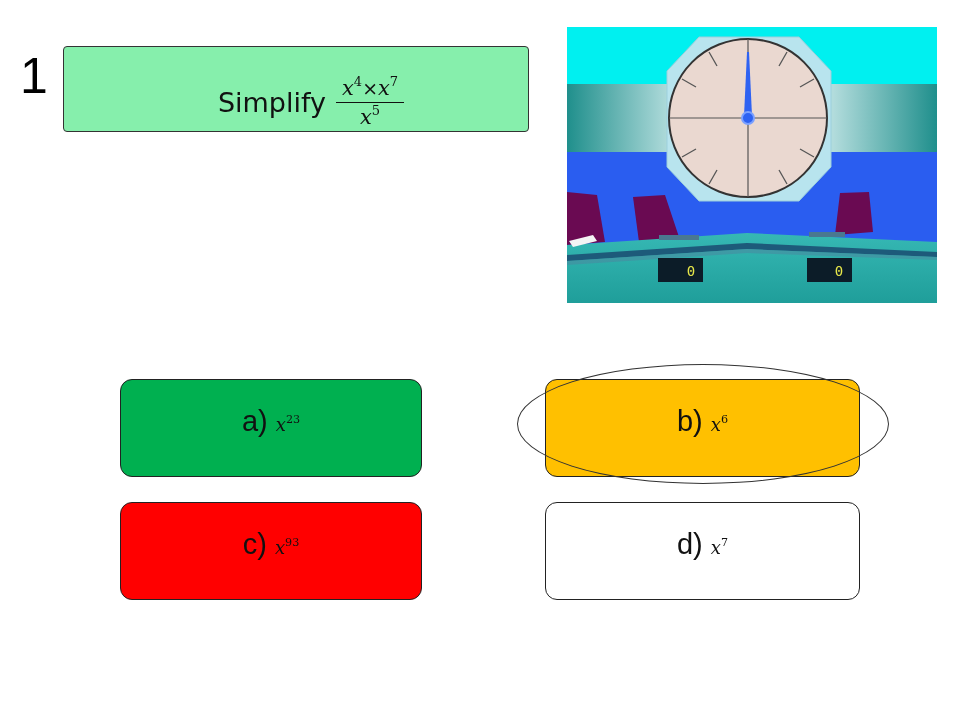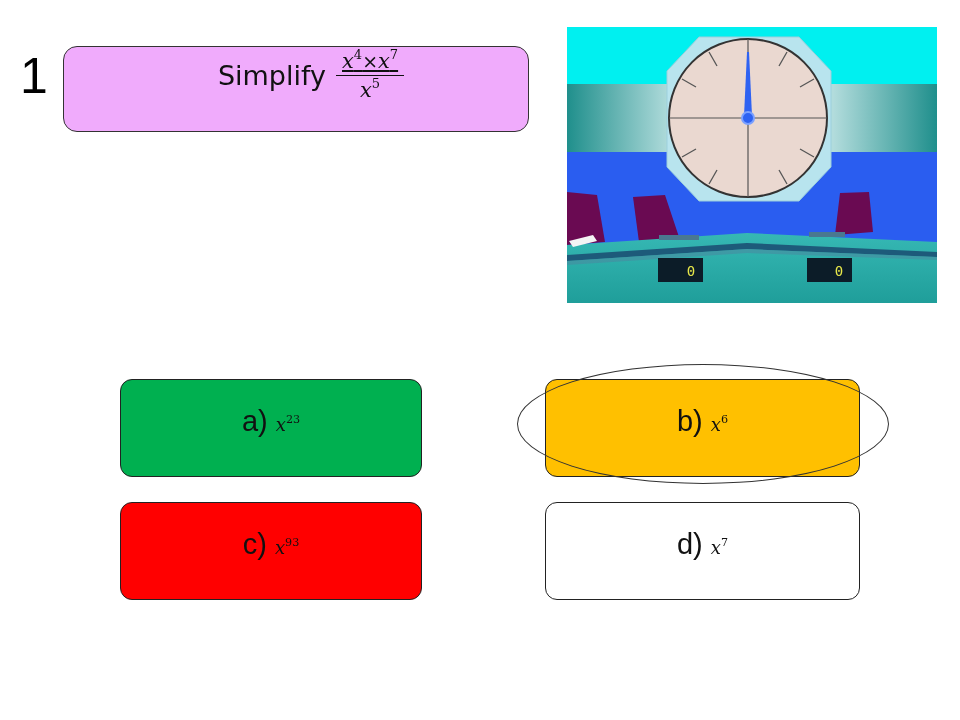--- a/index.html
+++ b/index.html
@@ -6,30 +6,30 @@
     body {
       width: 960px; height: 720px; background: #ffffff; position: relative; overflow: hidden;
       font-family: "Liberation Sans", sans-serif;
     }
     .q-number {
       position: absolute; left: 20px; top: 46px; font-size: 50px; line-height: 60px; color: #000;
       font-family: "Liberation Sans", sans-serif;
     }
     .question-box {
       position: absolute; left: 63px; top: 46px; width: 464px; height: 84px;
-      background: #f0abfc; border: 1px solid #333; border-radius: 14px;
-      display: flex; align-items: flex-start; justify-content: center;
+      background: #86efac; border: 1px solid #333; border-radius: 4px;
+      display: flex; align-items: flex-end; justify-content: center;
     }
     .question-text {
       font-family: "DejaVu Sans", sans-serif; font-size: 27px; color: #111;
       display: flex; align-items: center; gap: 10px; margin-left: 30px;
     }
     .frac { display: inline-flex; flex-direction: column; align-items: center; font-family: "DejaVu Serif", serif; font-style: italic; }
     .frac .num, .frac .den { font-size: 21px; line-height: 28px; padding: 0 6px; }
-    .frac .num { border-bottom: 1.5px solid #111; text-decoration: underline; }
+    .frac .num { border-bottom: 1.5px solid #111; }
     .math { font-family: "DejaVu Serif", serif; font-style: italic; }
     sup { font-size: 0.62em; font-style: normal; vertical-align: 0.7em; line-height: 0; }
     .times { font-style: normal; font-size: 0.9em; }
 
     .scene {
       position: absolute; left: 567px; top: 27px; width: 370px; height: 276px; overflow: hidden;
       background: #2a5df0;
     }
 
     .answer {

